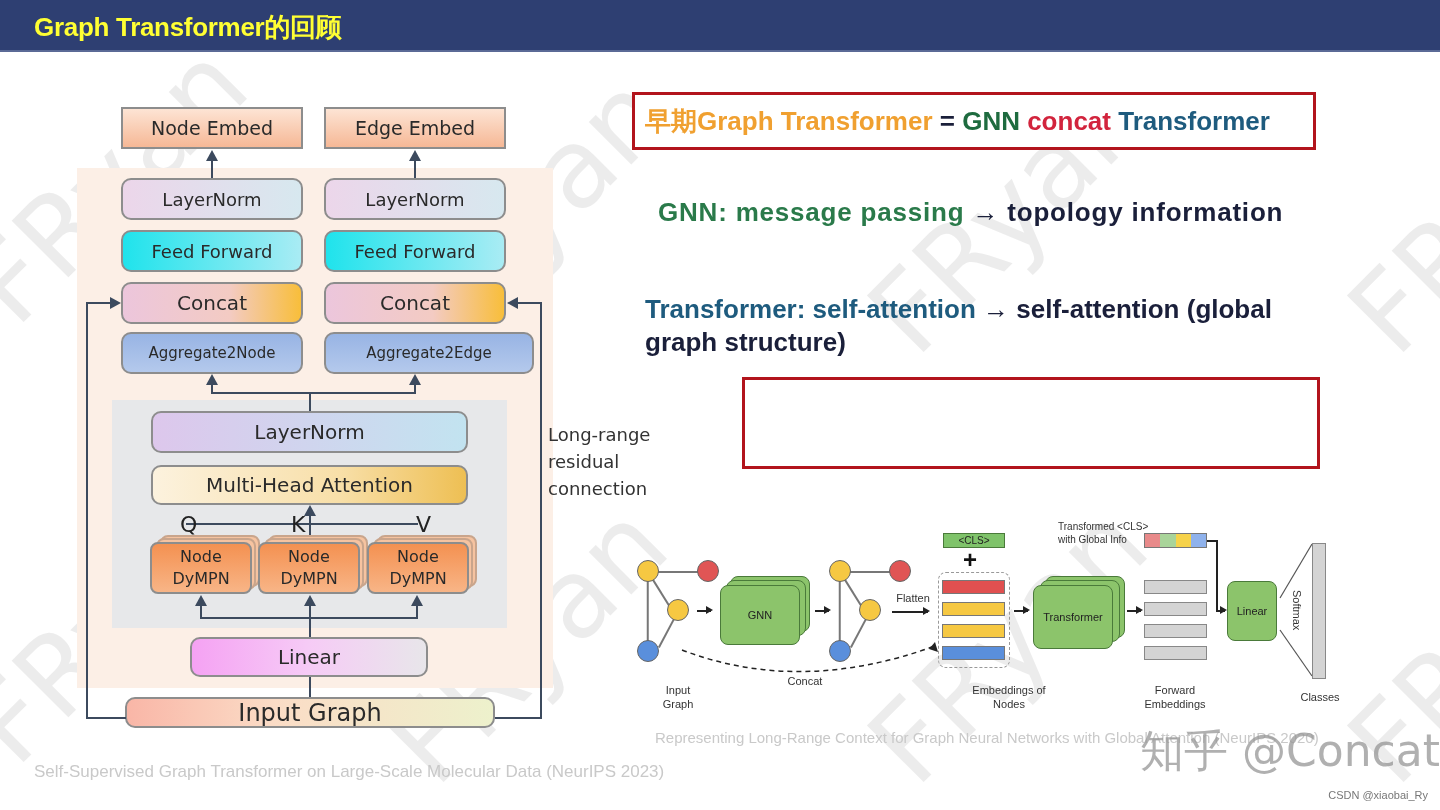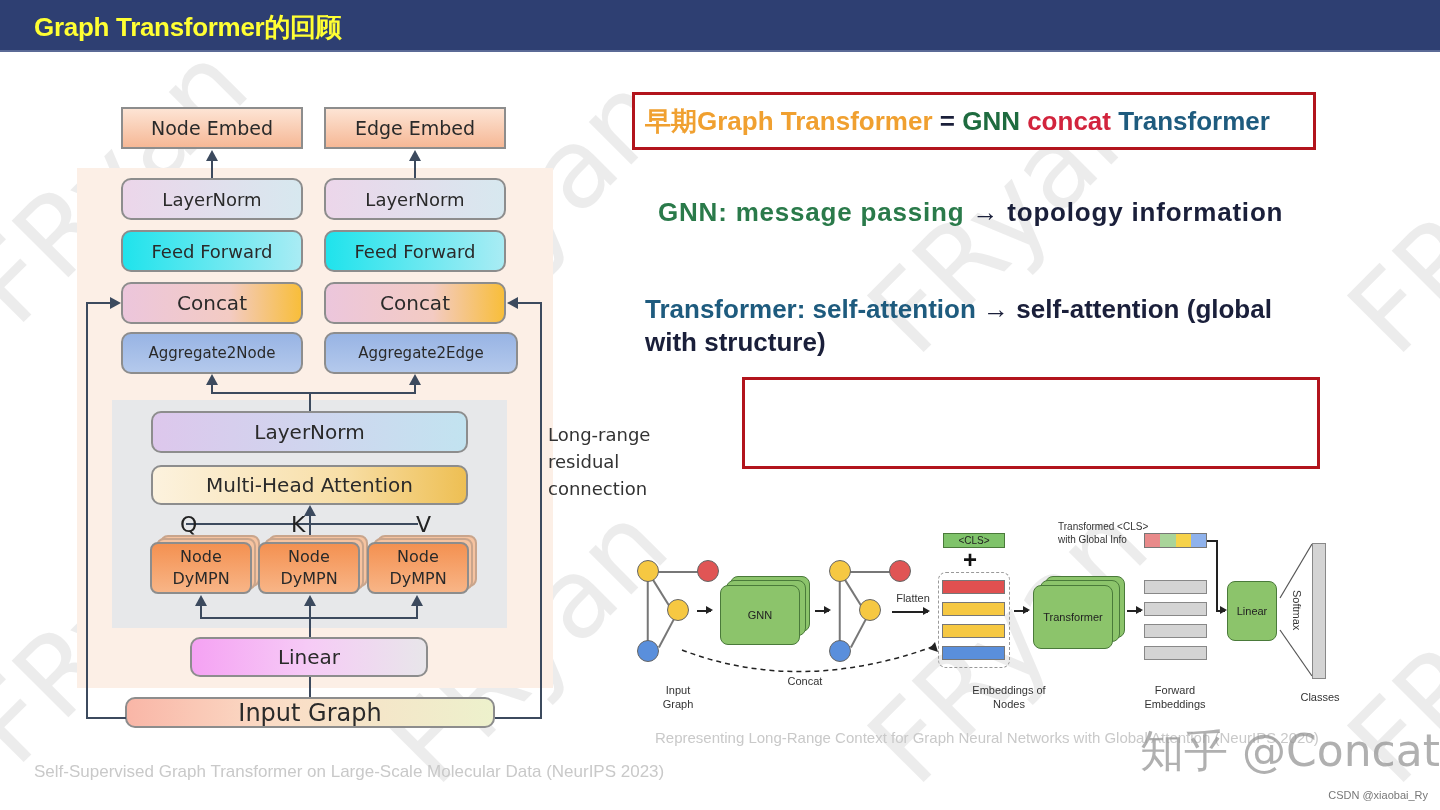--- a/index.html
+++ b/index.html
@@ -86,21 +86,21 @@
   <div class="box embed" style="left:324px;top:107px;width:182px;height:42px;">Edge Embed</div>
 
   <div class="box ln" style="left:121px;top:178px;width:182px;height:42px;">LayerNorm</div>
   <div class="box ff" style="left:121px;top:230px;width:182px;height:42px;">Feed Forward</div>
   <div class="box concat" style="left:121px;top:282px;width:182px;height:42px;">Concat</div>
   <div class="box agg" style="left:121px;top:332px;width:182px;height:42px;">Aggregate2Node</div>
 
   <div class="box ln" style="left:324px;top:178px;width:182px;height:42px;">LayerNorm</div>
   <div class="box ff" style="left:324px;top:230px;width:182px;height:42px;">Feed Forward</div>
   <div class="box concat" style="left:324px;top:282px;width:182px;height:42px;">Concat</div>
-  <div class="box agg" style="left:324px;top:332px;width:194px;height:42px;">Aggregate2Edge</div>
+  <div class="box agg" style="left:324px;top:332px;width:210px;height:42px;">Aggregate2Edge</div>
 
   <div class="line" style="left:211px;top:160px;width:2px;height:18px;"></div>
   <div class="arrow-up" style="left:206px;top:150px;"></div>
   <div class="line" style="left:414px;top:160px;width:2px;height:18px;"></div>
   <div class="arrow-up" style="left:409px;top:150px;"></div>
 
   <div class="line" style="left:309px;top:393px;width:2px;height:18px;"></div>
   <div class="line" style="left:211px;top:392px;width:205px;height:2px;"></div>
   <div class="line" style="left:211px;top:384px;width:2px;height:10px;"></div>
   <div class="line" style="left:414px;top:384px;width:2px;height:10px;"></div>
@@ -171,21 +171,21 @@
 <div class="big-text" style="left:645px;top:105px;">
   <span class="orange">早期Graph Transformer</span><span class="navy"> = </span><span class="green">GNN</span><span class="crimson"> concat </span><span class="teal">Transformer</span>
 </div>
 
 <div class="big-text" style="left:658px;top:196px;letter-spacing:0.8px;">
   <div><span class="gnn-green">GNN: message passing</span><span class="navy"> → </span><span class="navy">topology information</span></div>
 </div>
 
 <div class="big-text" style="left:645px;top:293px;">
   <div><span class="teal">Transformer: self-attention</span><span class="navy"> → </span><span class="navy">self-attention (global</span></div>
-  <div class="navy">with structure)</div>
+  <div class="navy">graph structure)</div>
 </div>
 
 <div class="red-box" style="left:742px;top:377px;width:578px;height:92px;"></div>
 <div class="big-text" style="left:766px;top:390px;">
 </div>
 
 <div>
 
   <div class="edge" style="left:658px;top:571px;width:50px;"></div>
   <div class="edge" style="left:652px;top:577px;width:36px;transform:rotate(58deg);"></div>

